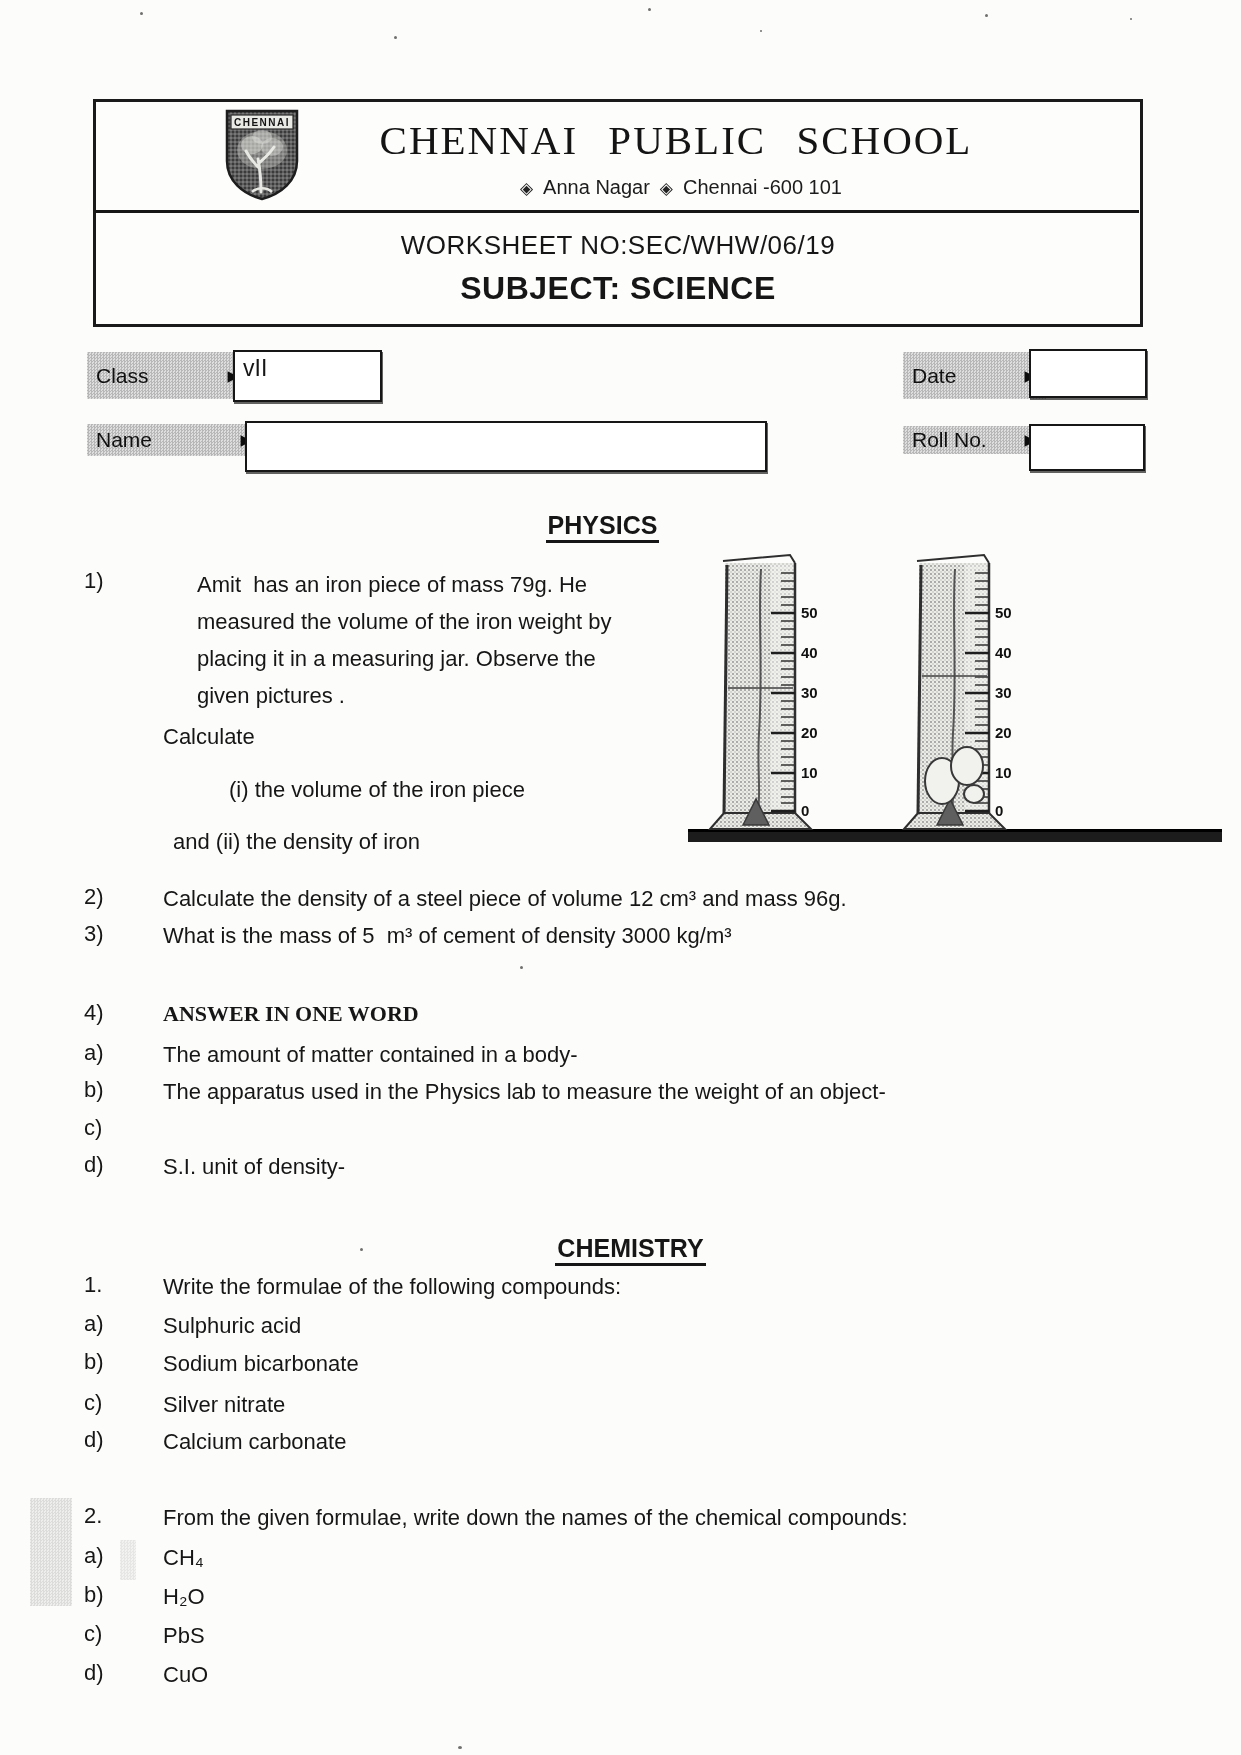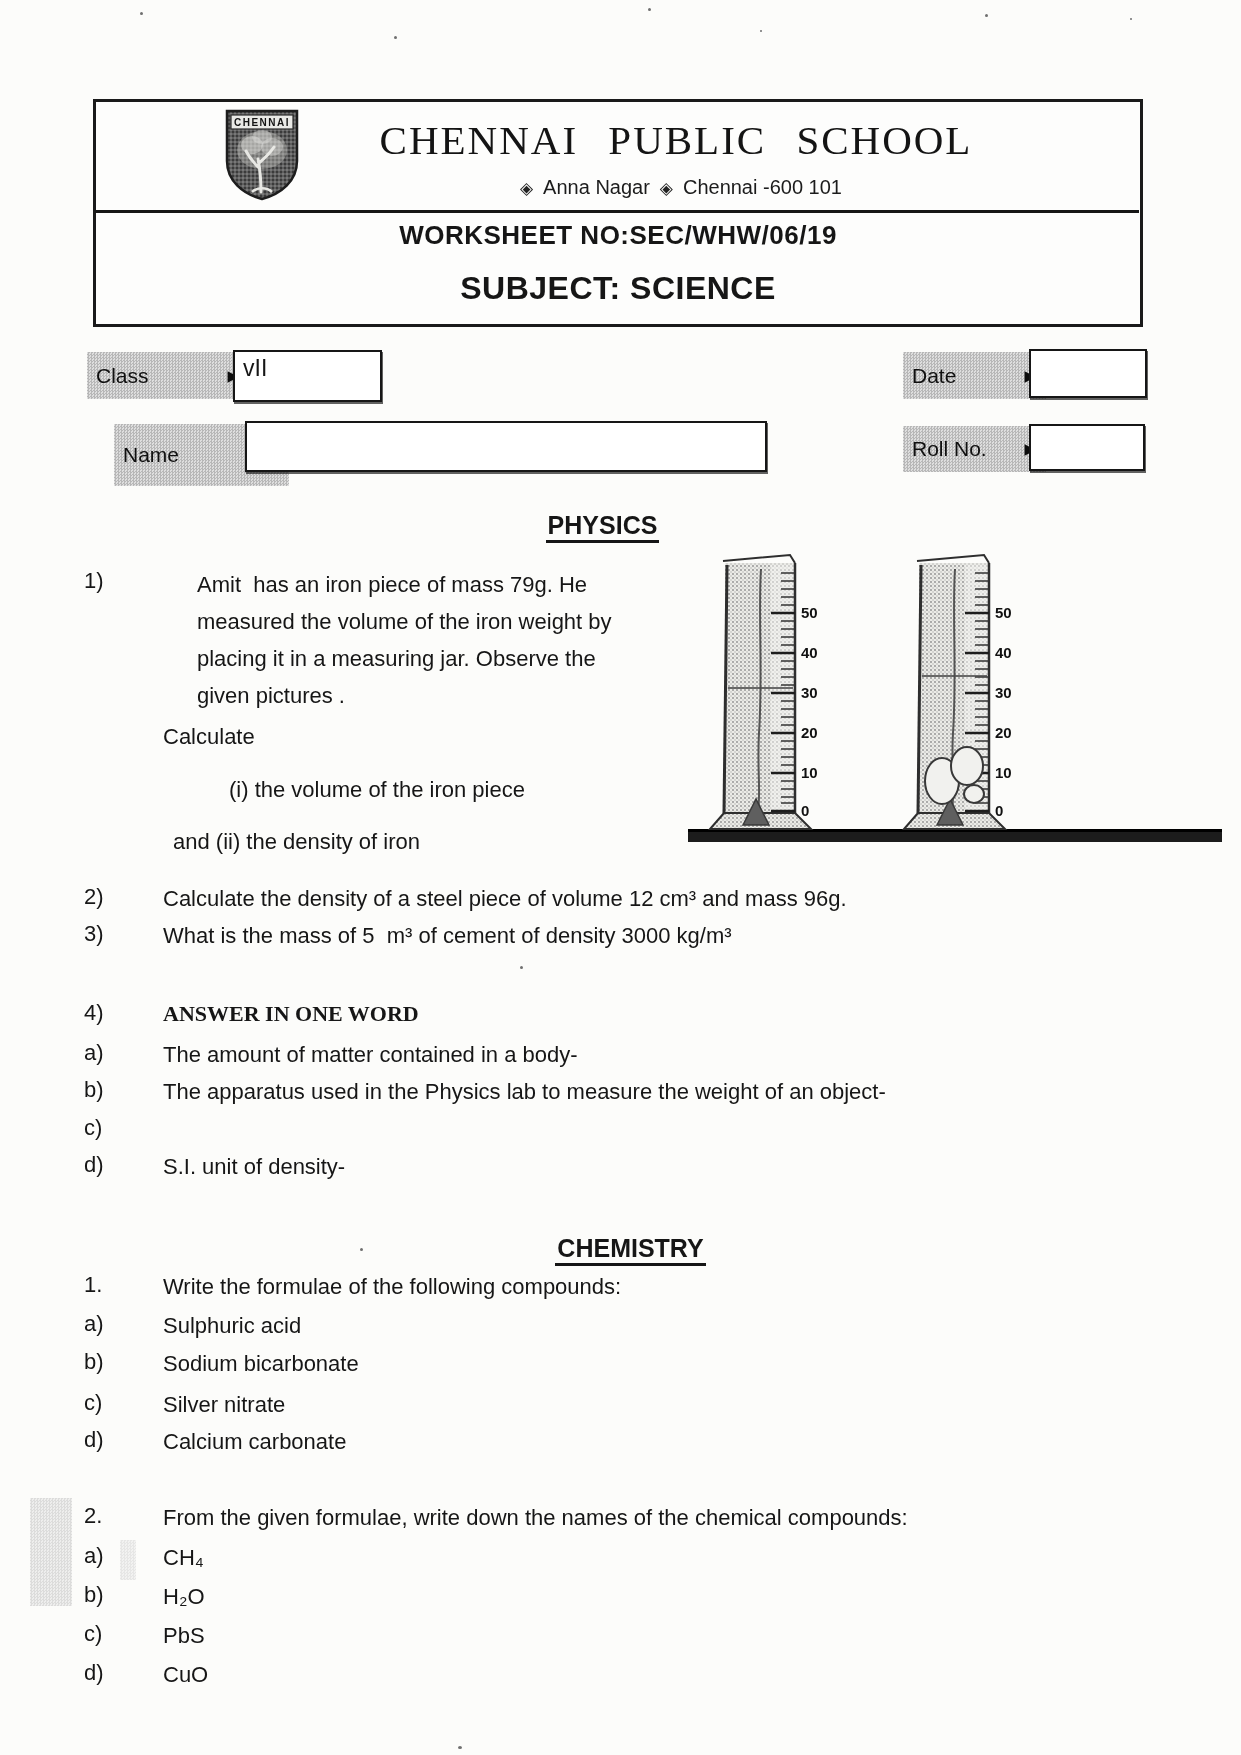--- a/index.html
+++ b/index.html
@@ -10,41 +10,41 @@
   }
   .abs{position:absolute;}
   
   .header-box{left:93px;top:99px;width:1044px;height:222px;border:3px solid #1a1a1a;background:#fdfdfc;}
   .school-title{left:150px;top:14px;width:860px;text-align:center;
     font-family:"Liberation Serif","DejaVu Serif",serif;font-size:41px;
     letter-spacing:2px;word-spacing:18px;color:#141414;}
   .address{left:150px;top:74px;width:860px;text-align:center;font-size:20px;color:#1c1c1c;}
   .address .dmd{font-size:17px;padding:0 10px;color:#222;}
   .hdr-divider{left:-1px;top:108px;width:1044px;border-top:3px solid #161616;}
-  .worksheet-no{left:0;top:118px;width:100%;text-align:center;font-size:26px;font-weight:bold;letter-spacing:.5px;}
+  .worksheet-no{left:0;top:128px;width:100%;text-align:center;font-size:26px;font-weight:normal;letter-spacing:.5px;}
   .subject-line{left:0;top:168px;width:100%;text-align:center;font-size:32px;font-weight:bold;letter-spacing:.5px;}
   
   .dither{
     background-color:#cccccc;
     background-image:repeating-conic-gradient(#b7b7b7 0% 25%, #dedede 0% 50%);
     background-size:3px 3px;
     text-align:right;
   }
   .field-label{display:flex;align-items:center;justify-content:space-between;
     padding:0 10px 0 9px;font-size:21px;color:#101010;}
   .field-label .arr{font-size:15px;color:#0d0d0d;}
   .input-box{background:#fff;border:2px solid #161616;box-shadow:1px 2px 0 rgba(15,15,15,.65);
     font-size:23px;padding:3px 8px;box-sizing:border-box;}
   .lbl-class{left:87px;top:352px;width:143px;height:47px;}
   .inp-class{left:233px;top:350px;width:149px;height:52px;}
   .lbl-date{left:903px;top:352px;width:124px;height:47px;}
   .inp-date{left:1029px;top:349px;width:118px;height:49px;}
-  .lbl-name{left:87px;top:424px;width:156px;height:62px;margin-left:27px;}
+  .lbl-name{left:87px;top:424px;width:156px;height:32px;}
   .inp-name{left:245px;top:421px;width:522px;height:51px;}
-  .lbl-roll{left:903px;top:426px;width:124px;height:46px;}
+  .lbl-roll{left:903px;top:426px;width:124px;height:28px;}
   .inp-roll{left:1029px;top:424px;width:116px;height:47px;}
   
   .sect{width:100%;text-align:center;font-size:25px;font-weight:bold;}
   .sect span{border-bottom:3px solid #161616;padding:0 2px 1px 2px;}
   .h-physics{left:-18px;top:511px;}
   .h-chem{left:10px;top:1234px;}
   
   .qt{font-size:22px;white-space:pre;}
   .marker{left:84px;}
   .qtext{left:163px;}

